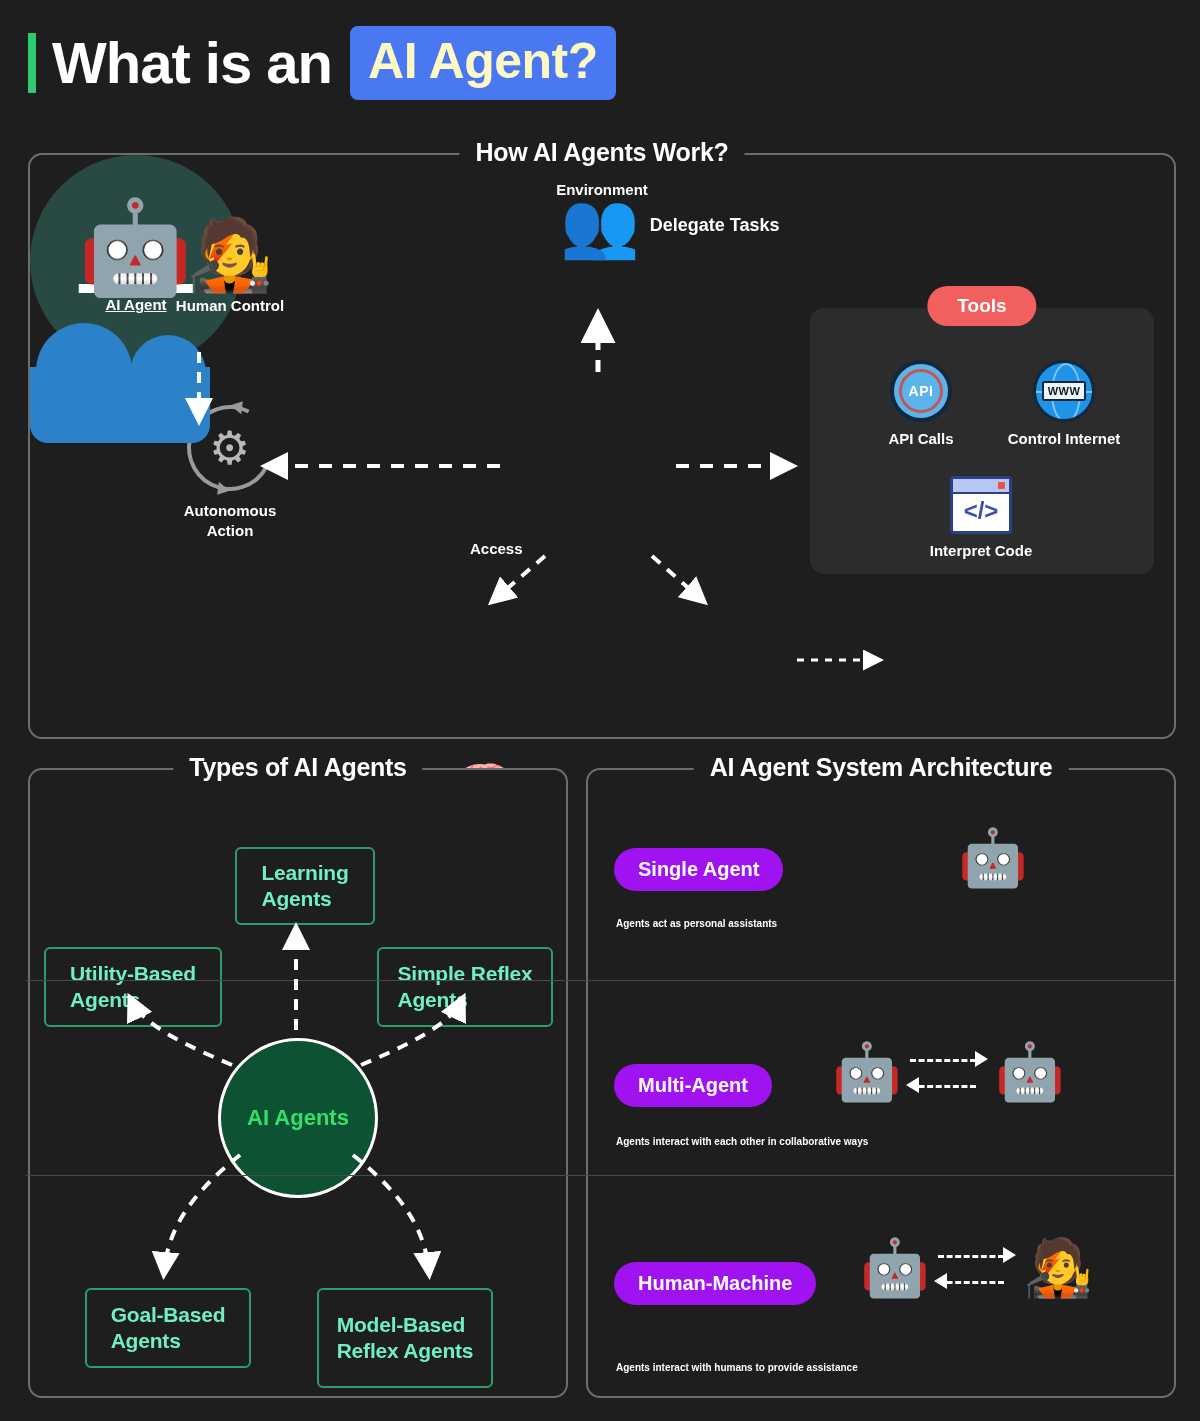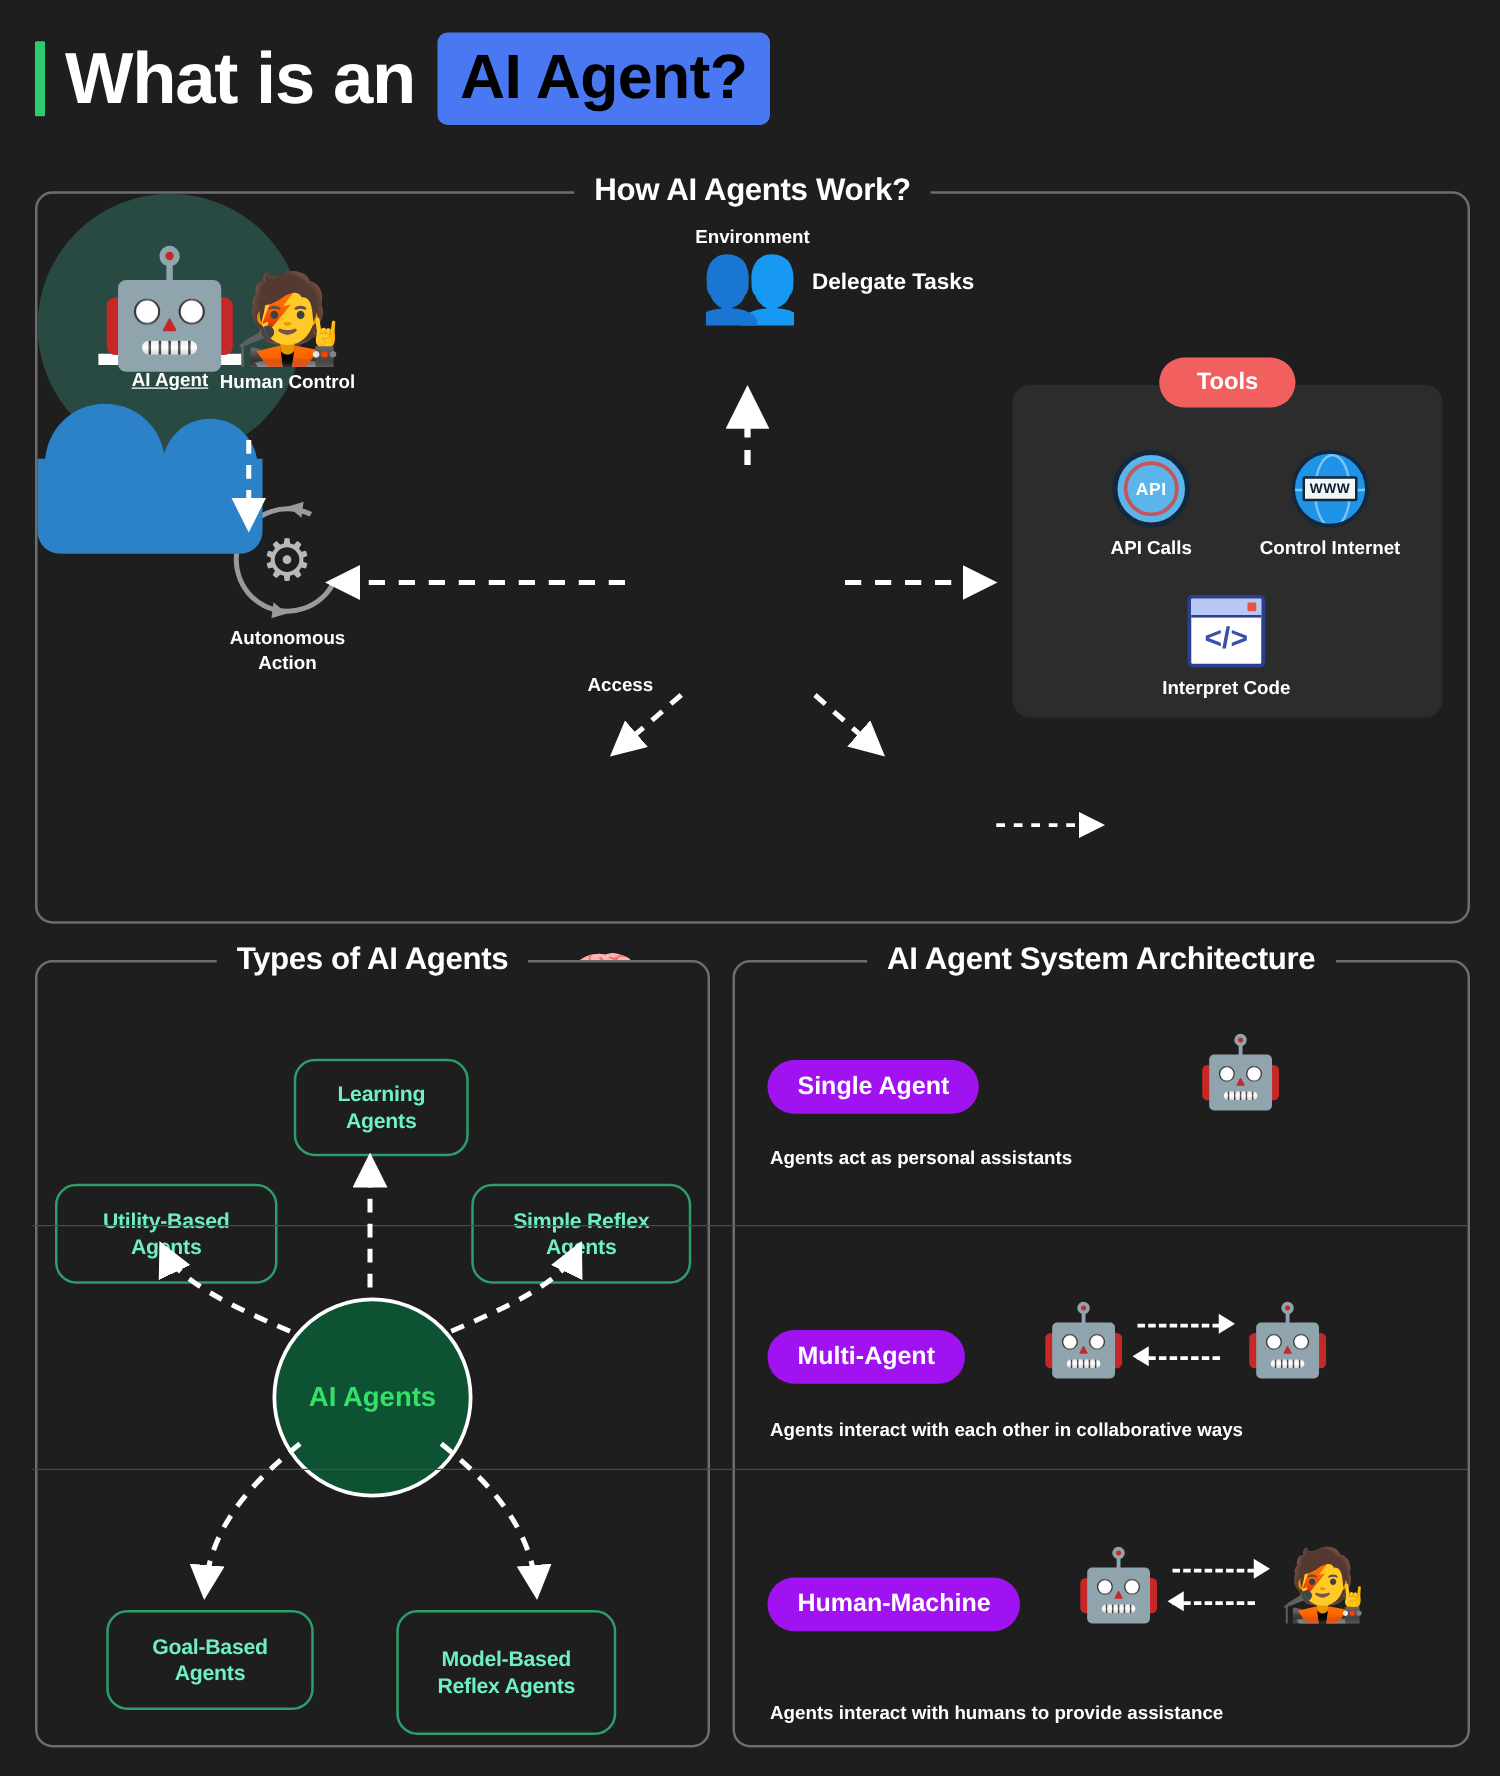--- a/index.html
+++ b/index.html
@@ -32,21 +32,21 @@
   }
   .header-title {
     font-size: 58px;
     font-weight: 700;
     letter-spacing: -1px;
     color: #ffffff;
     line-height: 1;
   }
   .header-highlight {
     background: #4a77f2;
-    color: #000000;
+    color: #fef9c3;
     font-size: 50px;
     font-weight: 700;
     letter-spacing: -0.5px;
     padding: 10px 18px 14px 18px;
     border-radius: 8px;
     margin-left: 18px;
     line-height: 1;
   }
 
   
@@ -249,27 +249,26 @@
     background: #e8533d; border-radius: 1px; z-index: 3;
   }
   .icon-code .code-glyph {
     font-size: 24px; font-weight: 700; color: #3a4fa8; margin-top: 11px;
   }
 
   
   .type-box {
     position: absolute;
     border: 2px solid #2e9d6a;
-    border-radius: 17px;
+    border-radius: 6px;
     color: #6ef0c4;
-    font-size: 17px;
+    font-size: 21px;
     font-weight: 700;
     letter-spacing: -0.2px;
     display: flex; align-items: center; justify-content: center;
-    text-align: center;
     line-height: 1.25;
     white-space: pre-line;
     padding: 6px 10px;
   }
   #type-learning { left: 205px; top: 77px;  width: 140px; height: 78px; }
   #type-utility  { left: 14px;  top: 177px; width: 178px; height: 80px; }
   #type-simple   { left: 347px; top: 177px; width: 176px; height: 80px; }
   #type-goal     { left: 55px;  top: 518px; width: 166px; height: 80px; }
   #type-model    { left: 287px; top: 518px; width: 176px; height: 100px; }
 
@@ -301,21 +300,21 @@
     position: absolute;
     background: #a013f0;
     color: #ffffff;
     font-size: 20px; font-weight: 700;
     padding: 10px 24px;
     border-radius: 22px;
     white-space: nowrap;
   }
   .arch-desc {
     position: absolute;
-    font-size: 15px; font-weight: 600; color: #ffffff; white-space: nowrap;
+    font-size: 10px; font-weight: 600; color: #ffffff; white-space: nowrap;
   }
   .arch-visual { position: absolute; display: flex; align-items: center; }
   .arch-visual .emoji { font-size: 56px; }
 
   .dbl-arrow { position: relative; width: 78px; height: 54px; margin: 0 8px; }
   .dbl-arrow .ln {
     position: absolute; left: 0; width: 66px; height: 0;
     border-top: 3px dashed #ffffff;
   }
   .dbl-arrow .ln.top { top: 14px; }

